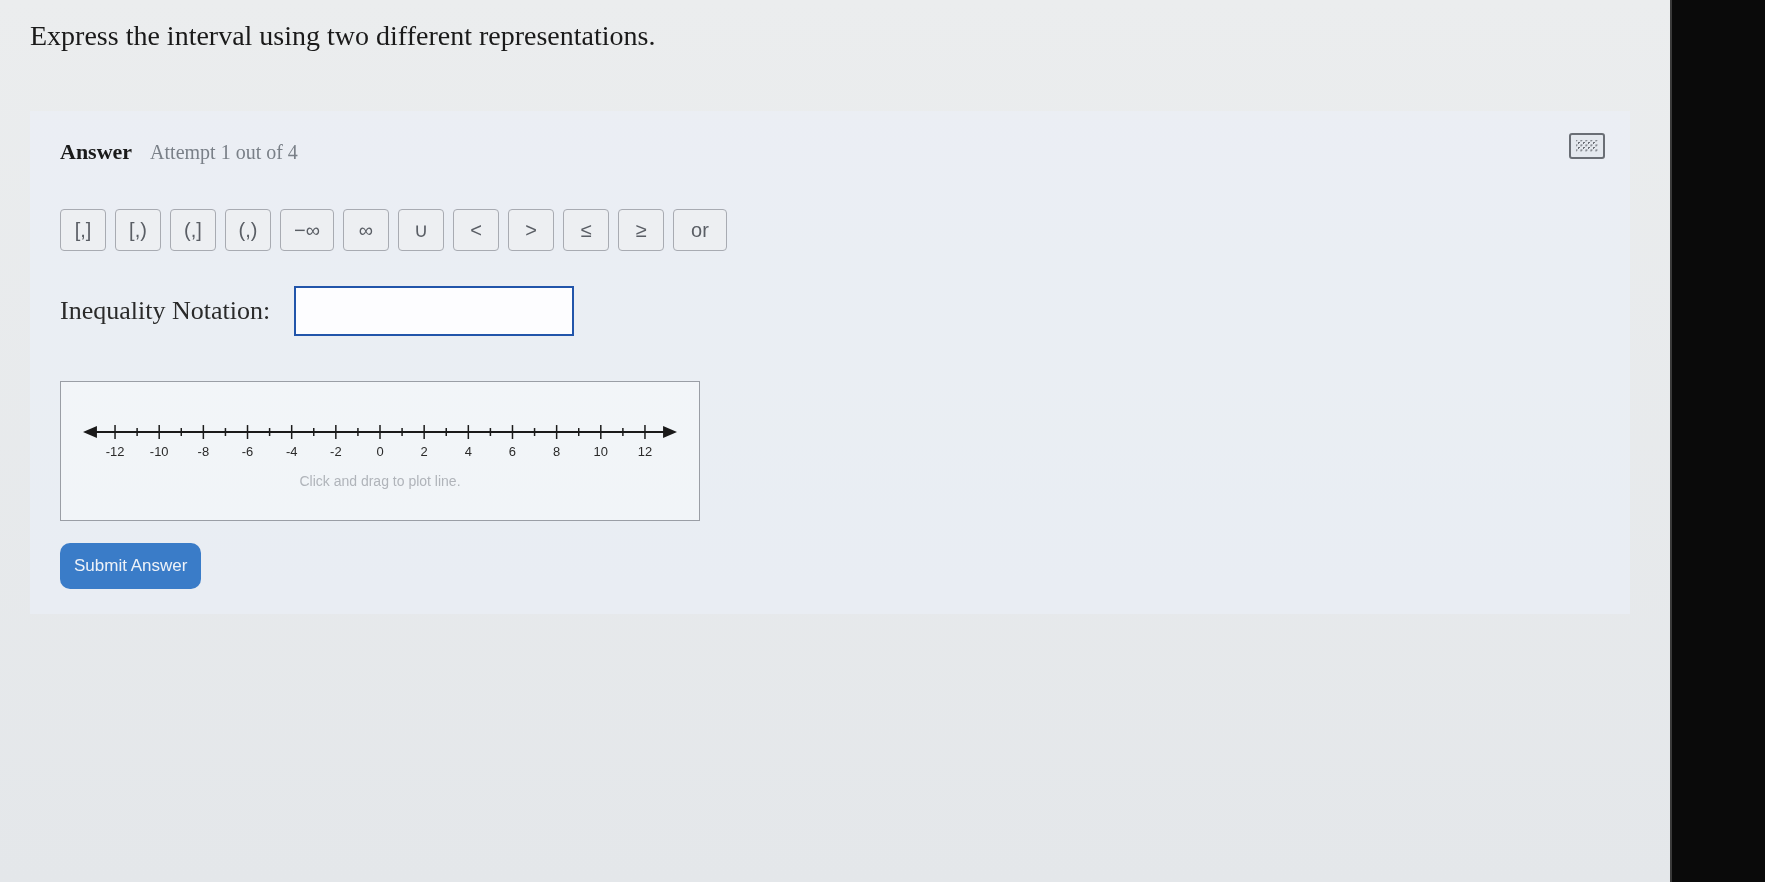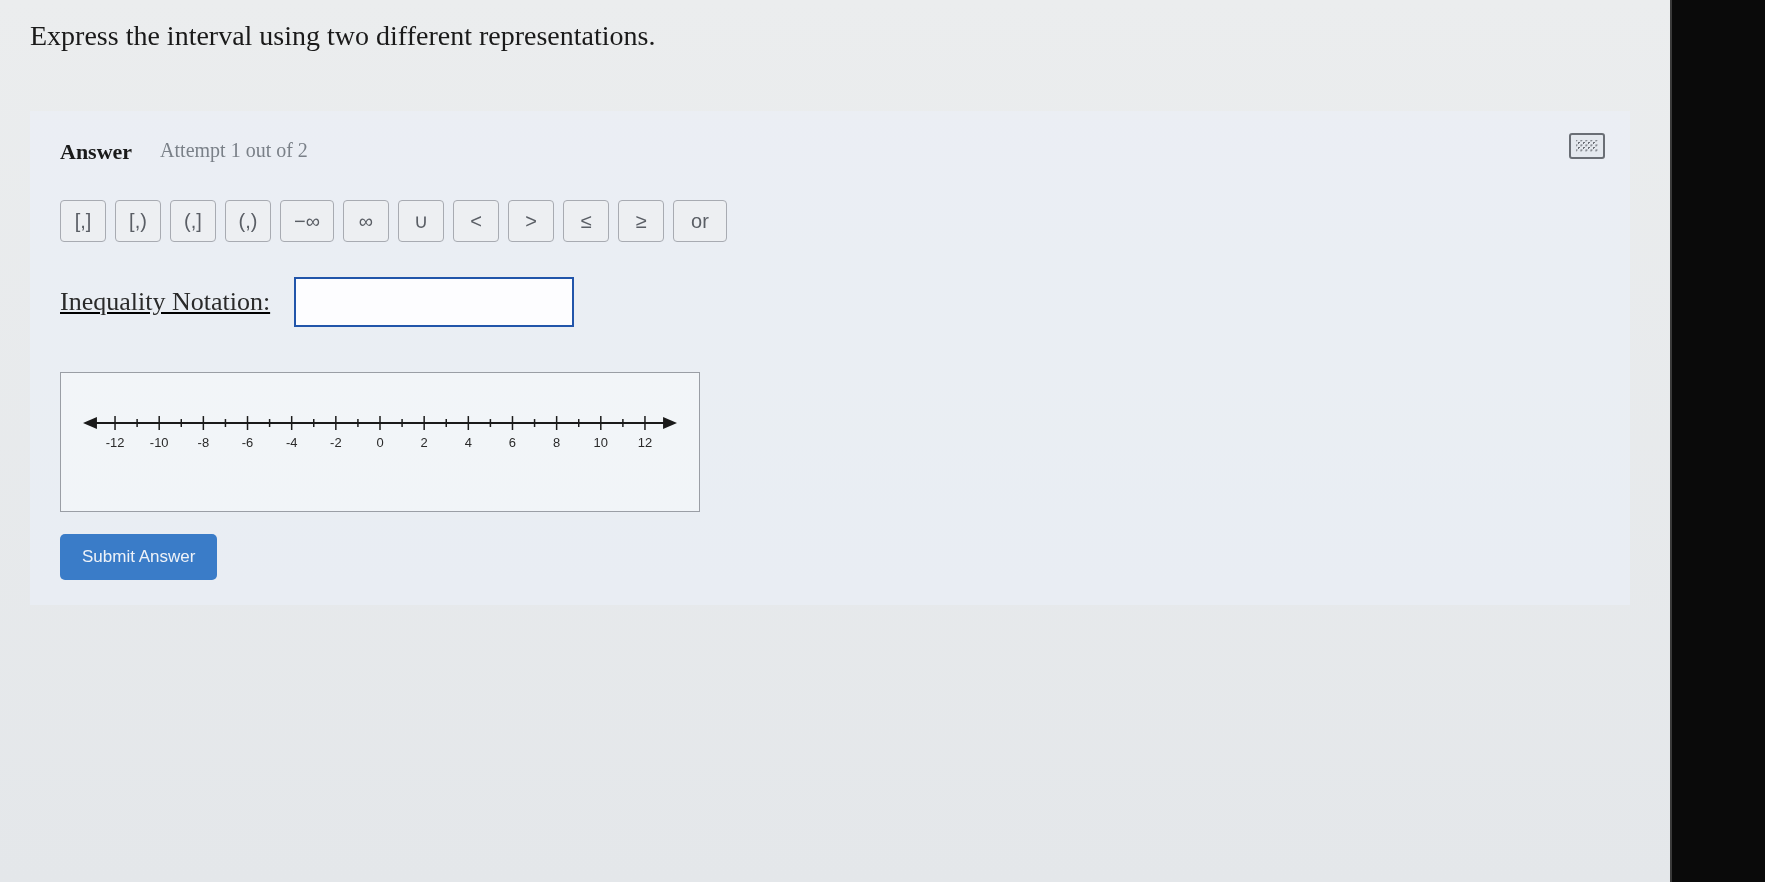--- a/index.html
+++ b/index.html
@@ -43,23 +43,23 @@
       color: #1a1a1a;
     }
     .answer-panel {
       background: rgba(235, 240, 248, 0.6);
       padding: 28px 30px 25px 30px;
       margin-right: 10px;
       position: relative;
     }
     .answer-header {
       display: flex;
-      align-items: flex-start;
-      gap: 28px;
-      margin-bottom: 35px;
+      align-items: center;
+      gap: 18px;
+      margin-bottom: 44px;
     }
     .answer-label {
       font-weight: bold;
       font-size: 22px;
       color: #1a1a1a;
     }
     .attempt-text {
       font-size: 20px;
       color: #7a8088;
     }
@@ -109,21 +109,20 @@
       font-family: Arial, sans-serif;
     }
     .sym-btn.wide {
       min-width: 54px;
     }
     .input-row {
       display: flex;
       align-items: center;
       gap: 24px;
       margin-bottom: 45px;
-      text-decoration: underline;
     }
     .input-label {
       font-size: 26px;
       color: #2a2a2a;
     }
     .text-input {
       width: 280px;
       height: 50px;
       border: 2px solid #2255aa;
       background: #fdfdff;
@@ -154,43 +153,43 @@
       text-align: center;
       font-size: 14px;
       color: #b0b4ba;
       font-family: Arial, sans-serif;
       margin-top: 2px;
     }
     .submit-btn {
       background: #3a7cc8;
       color: #eef2f8;
       border: none;
-      padding: 13px 22px;
+      padding: 13px 14px;
       font-size: 17px;
-      border-radius: 5px;
+      border-radius: 10px;
       cursor: pointer;
       font-family: Arial, sans-serif;
     }
   </style>
 </head>
 <body>
 
 <div class="page-wrapper">
   <div class="main-content">
 
     <div class="question-text">Express the interval using two different representations.</div>
 
 
     <div class="answer-panel">
 
       <div class="keyboard-icon"></div>
 
       <div class="answer-header">
         <span class="answer-label">Answer</span>
-        <span class="attempt-text">Attempt 1 out of 2</span>
+        <span class="attempt-text">Attempt 1 out of 4</span>
       </div>
 
       <div class="button-row">
         <button class="sym-btn">[,]</button>
         <button class="sym-btn">[,)</button>
         <button class="sym-btn">(,]</button>
         <button class="sym-btn">(,)</button>
         <button class="sym-btn wide">−∞</button>
         <button class="sym-btn">∞</button>
         <button class="sym-btn">∪</button>
@@ -246,20 +245,21 @@
               <line x1="479.2307692307692" y1="13" x2="479.2307692307692" y2="27" stroke="#1a1a1a" stroke-width="1.5"></line>
               <text x="479.2307692307692" y="44" text-anchor="middle" font-size="13" font-family="Arial" fill="#2a2a2a">8</text>
               <line x1="501.38461538461536" y1="16" x2="501.38461538461536" y2="24" stroke="#1a1a1a" stroke-width="1.5"></line>
               <line x1="523.5384615384615" y1="13" x2="523.5384615384615" y2="27" stroke="#1a1a1a" stroke-width="1.5"></line>
               <text x="523.5384615384615" y="44" text-anchor="middle" font-size="13" font-family="Arial" fill="#2a2a2a">10</text>
               <line x1="545.6923076923077" y1="16" x2="545.6923076923077" y2="24" stroke="#1a1a1a" stroke-width="1.5"></line>
               <line x1="567.8461538461538" y1="13" x2="567.8461538461538" y2="27" stroke="#1a1a1a" stroke-width="1.5"></line>
               <text x="567.8461538461538" y="44" text-anchor="middle" font-size="13" font-family="Arial" fill="#2a2a2a">12</text>
             </g>
         </svg>
+        <div class="nl-hint">Click and drag to plot line.</div>
       </div>
 
       <button class="submit-btn">Submit Answer</button>
 
     </div>
   </div>
   <div class="right-strip"></div>
 </div>
 
 </body></html>

